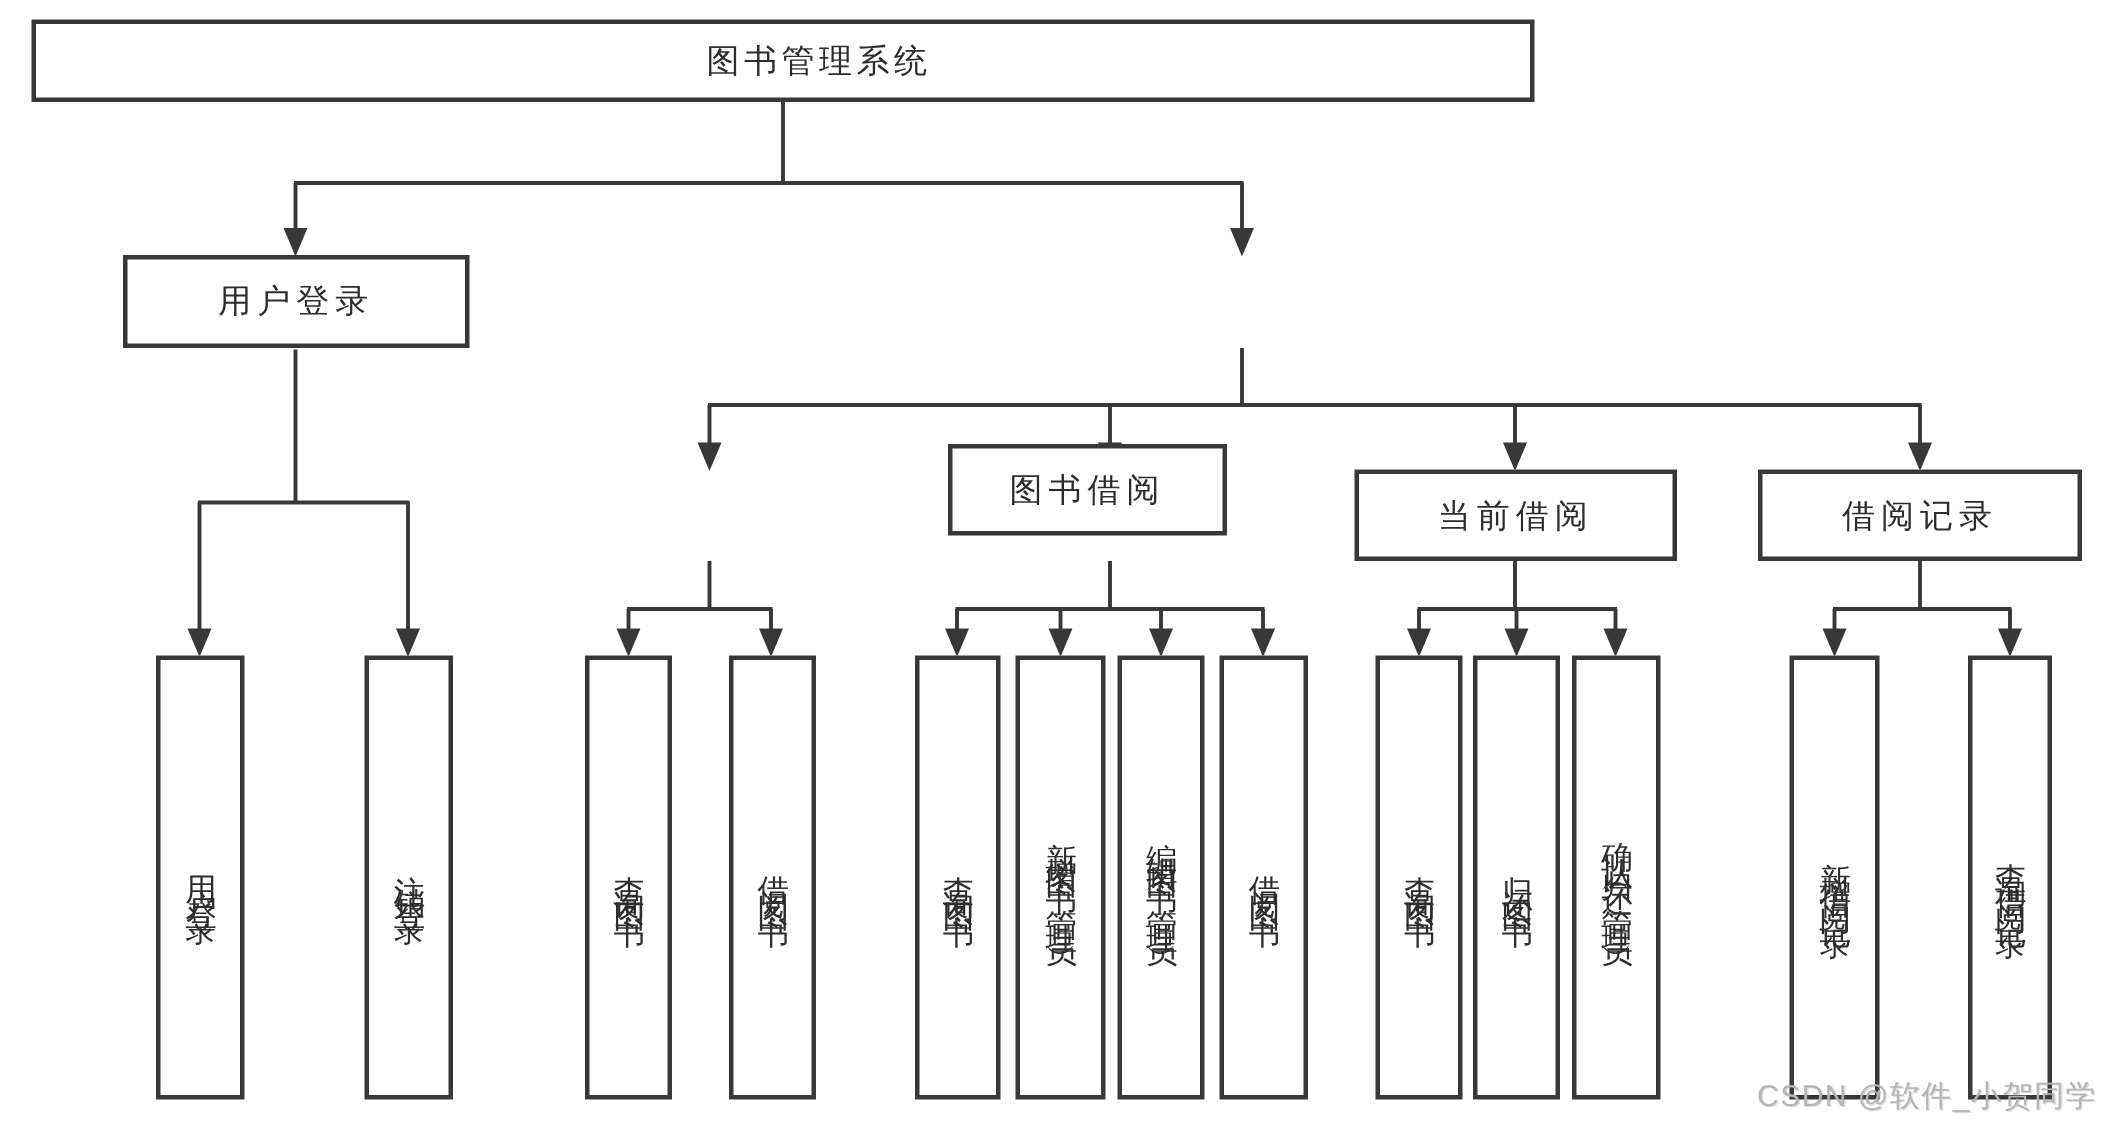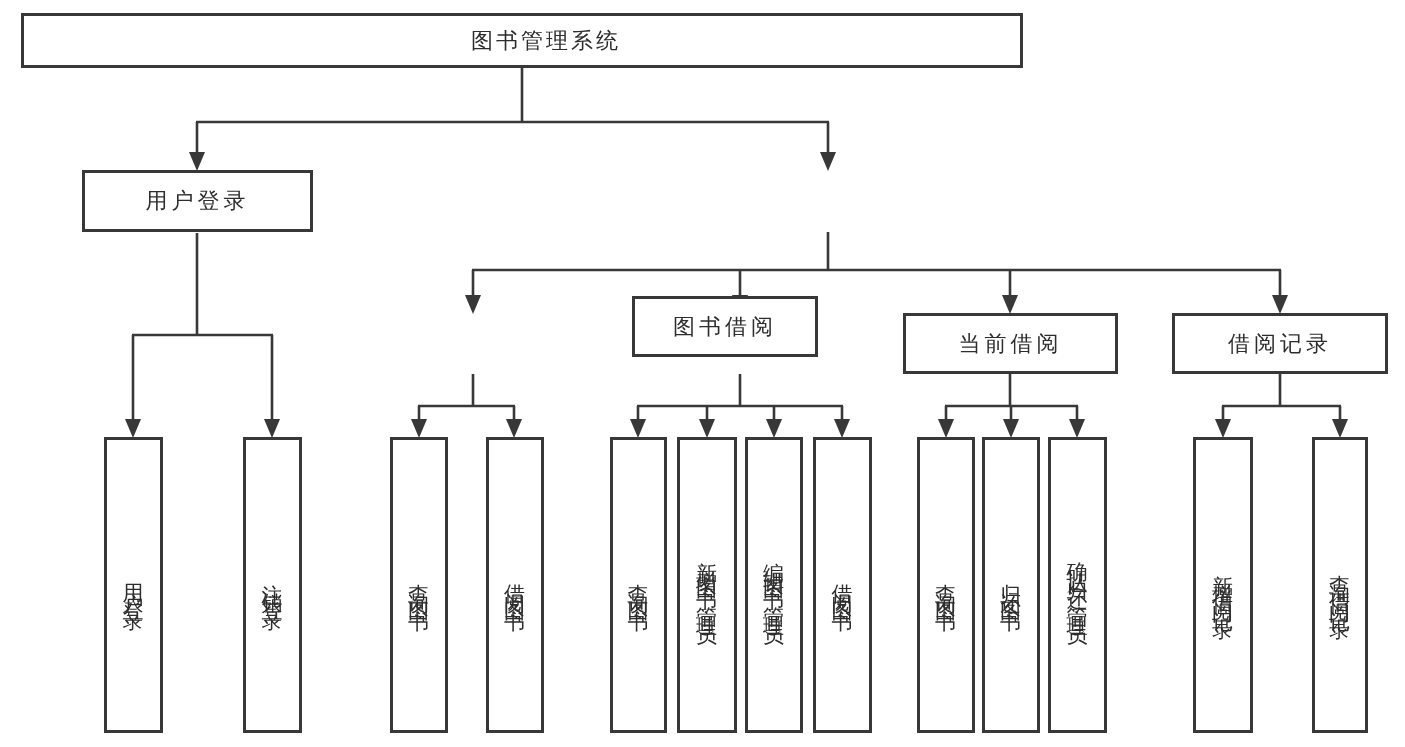--- a/index.html
+++ b/index.html
@@ -141,13 +141,14 @@
   <div class="box node-v" style="left:745px;width:58px">编辑图书（管理员）</div>
   <div class="box node-v" style="left:813px;width:59px">借阅图书</div>
 
   <div class="box node-v" style="left:917px;width:58px">查询图书</div>
   <div class="box node-v" style="left:982px;width:58px">归还图书</div>
   <div class="box node-v" style="left:1048px;width:59px">确认归还（管理员）</div>
 
   <div class="box node-v" style="left:1193px;width:60px">新增借阅记录</div>
   <div class="box node-v" style="left:1312px;width:56px">查询借阅记录</div>
 
+  <div class="watermark">CSDN @软件_小贺同学</div>
 </div>
 
 </body></html>

